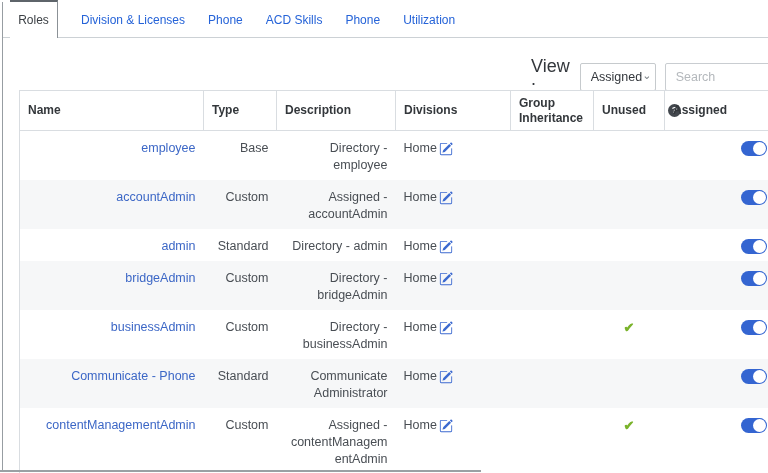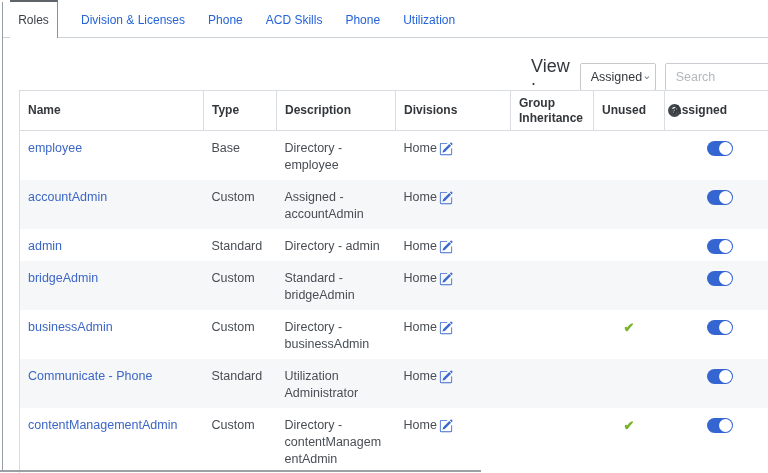--- a/index.html
+++ b/index.html
@@ -94,21 +94,21 @@
   .th-flex { display: flex; align-items: center; gap: 22px; }
   .help-icon {
     display: inline-flex; align-items: center; justify-content: center;
     width: 13px; height: 13px; border-radius: 50%;
     background: #42474d; color: #fff; font-size: 9px; font-weight: bold;
     flex: 0 0 auto;
   }
 
   .roles-table tbody td {
     padding: 9px 8px 6px; vertical-align: top;
-    font-size: 12.5px; color: #494e54; line-height: 17px;
+    font-size: 12.5px; color: #494e54; line-height: 17px; text-align: right;
   }
   .roles-table tbody td:first-child { border-left: 1px solid #d9dde1; }
   .roles-table tbody tr:nth-child(even) { background: #f6f7f8; }
 
   .role-link { color: #3c67c6; text-decoration: none; cursor: pointer; }
   .cell-desc { overflow-wrap: anywhere; }
 
   .cell-division { display: flex; align-items: center; gap: 2px; }
   .edit-icon { width: 14px; height: 14px; color: #3c6ad0; cursor: pointer; flex: 0 0 auto; }
   .edit-icon svg { display: block; width: 14px; height: 14px; fill: currentColor; }
@@ -246,21 +246,21 @@
     <td></td>
     <td style="text-align:center;"></td>
     <td class="toggle-cell">
       <span class="toggle on"><span class="knob"></span></span>
     </td>
   </tr>
 
   <tr>
     <td><a class="role-link">bridgeAdmin</a></td>
     <td class="cell-type">Custom</td>
-    <td class="cell-desc">Standard - bridgeAdmin</td>
+    <td class="cell-desc">Directory - bridgeAdmin</td>
     <td>
       <span class="cell-division">
         <span>Home</span>
         <span class="edit-icon">
           <svg viewBox="0 0 16 16" aria-hidden="true">
             <path d="M15.502 1.94a.5.5 0 0 1 0 .706L14.459 3.69l-2-2L13.502.646a.5.5 0 0 1 .707 0l1.293 1.293zm-1.75 2.456-2-2L4.939 9.21a.5.5 0 0 0-.121.196l-.805 2.414a.25.25 0 0 0 .316.316l2.414-.805a.5.5 0 0 0 .196-.12l6.813-6.814z"></path>
             <path d="M1 13.5A1.5 1.5 0 0 0 2.5 15h11a1.5 1.5 0 0 0 1.5-1.5v-6a.5.5 0 0 0-1 0v6a.5.5 0 0 1-.5.5h-11a.5.5 0 0 1-.5-.5v-11a.5.5 0 0 1 .5-.5H9a.5.5 0 0 0 0-1H2.5A1.5 1.5 0 0 0 1 2.5v11z"></path>
           </svg>
         </span>
       </span>
@@ -290,21 +290,21 @@
     <td></td>
     <td style="text-align:center;"><span class="check-mark">✔</span></td>
     <td class="toggle-cell">
       <span class="toggle on"><span class="knob"></span></span>
     </td>
   </tr>
 
   <tr>
     <td><a class="role-link">Communicate - Phone</a></td>
     <td class="cell-type">Standard</td>
-    <td class="cell-desc">Utilization Administrator</td>
+    <td class="cell-desc">Communicate Administrator</td>
     <td>
       <span class="cell-division">
         <span>Home</span>
         <span class="edit-icon">
           <svg viewBox="0 0 16 16" aria-hidden="true">
             <path d="M15.502 1.94a.5.5 0 0 1 0 .706L14.459 3.69l-2-2L13.502.646a.5.5 0 0 1 .707 0l1.293 1.293zm-1.75 2.456-2-2L4.939 9.21a.5.5 0 0 0-.121.196l-.805 2.414a.25.25 0 0 0 .316.316l2.414-.805a.5.5 0 0 0 .196-.12l6.813-6.814z"></path>
             <path d="M1 13.5A1.5 1.5 0 0 0 2.5 15h11a1.5 1.5 0 0 0 1.5-1.5v-6a.5.5 0 0 0-1 0v6a.5.5 0 0 1-.5.5h-11a.5.5 0 0 1-.5-.5v-11a.5.5 0 0 1 .5-.5H9a.5.5 0 0 0 0-1H2.5A1.5 1.5 0 0 0 1 2.5v11z"></path>
           </svg>
         </span>
       </span>
@@ -312,21 +312,21 @@
     <td></td>
     <td style="text-align:center;"></td>
     <td class="toggle-cell">
       <span class="toggle on"><span class="knob"></span></span>
     </td>
   </tr>
 
   <tr>
     <td><a class="role-link">contentManagementAdmin</a></td>
     <td class="cell-type">Custom</td>
-    <td class="cell-desc">Directory - contentManagementAdmin</td>
+    <td class="cell-desc">Assigned - contentManagementAdmin</td>
     <td>
       <span class="cell-division">
         <span>Home</span>
         <span class="edit-icon">
           <svg viewBox="0 0 16 16" aria-hidden="true">
             <path d="M15.502 1.94a.5.5 0 0 1 0 .706L14.459 3.69l-2-2L13.502.646a.5.5 0 0 1 .707 0l1.293 1.293zm-1.75 2.456-2-2L4.939 9.21a.5.5 0 0 0-.121.196l-.805 2.414a.25.25 0 0 0 .316.316l2.414-.805a.5.5 0 0 0 .196-.12l6.813-6.814z"></path>
             <path d="M1 13.5A1.5 1.5 0 0 0 2.5 15h11a1.5 1.5 0 0 0 1.5-1.5v-6a.5.5 0 0 0-1 0v6a.5.5 0 0 1-.5.5h-11a.5.5 0 0 1-.5-.5v-11a.5.5 0 0 1 .5-.5H9a.5.5 0 0 0 0-1H2.5A1.5 1.5 0 0 0 1 2.5v11z"></path>
           </svg>
         </span>
       </span>

